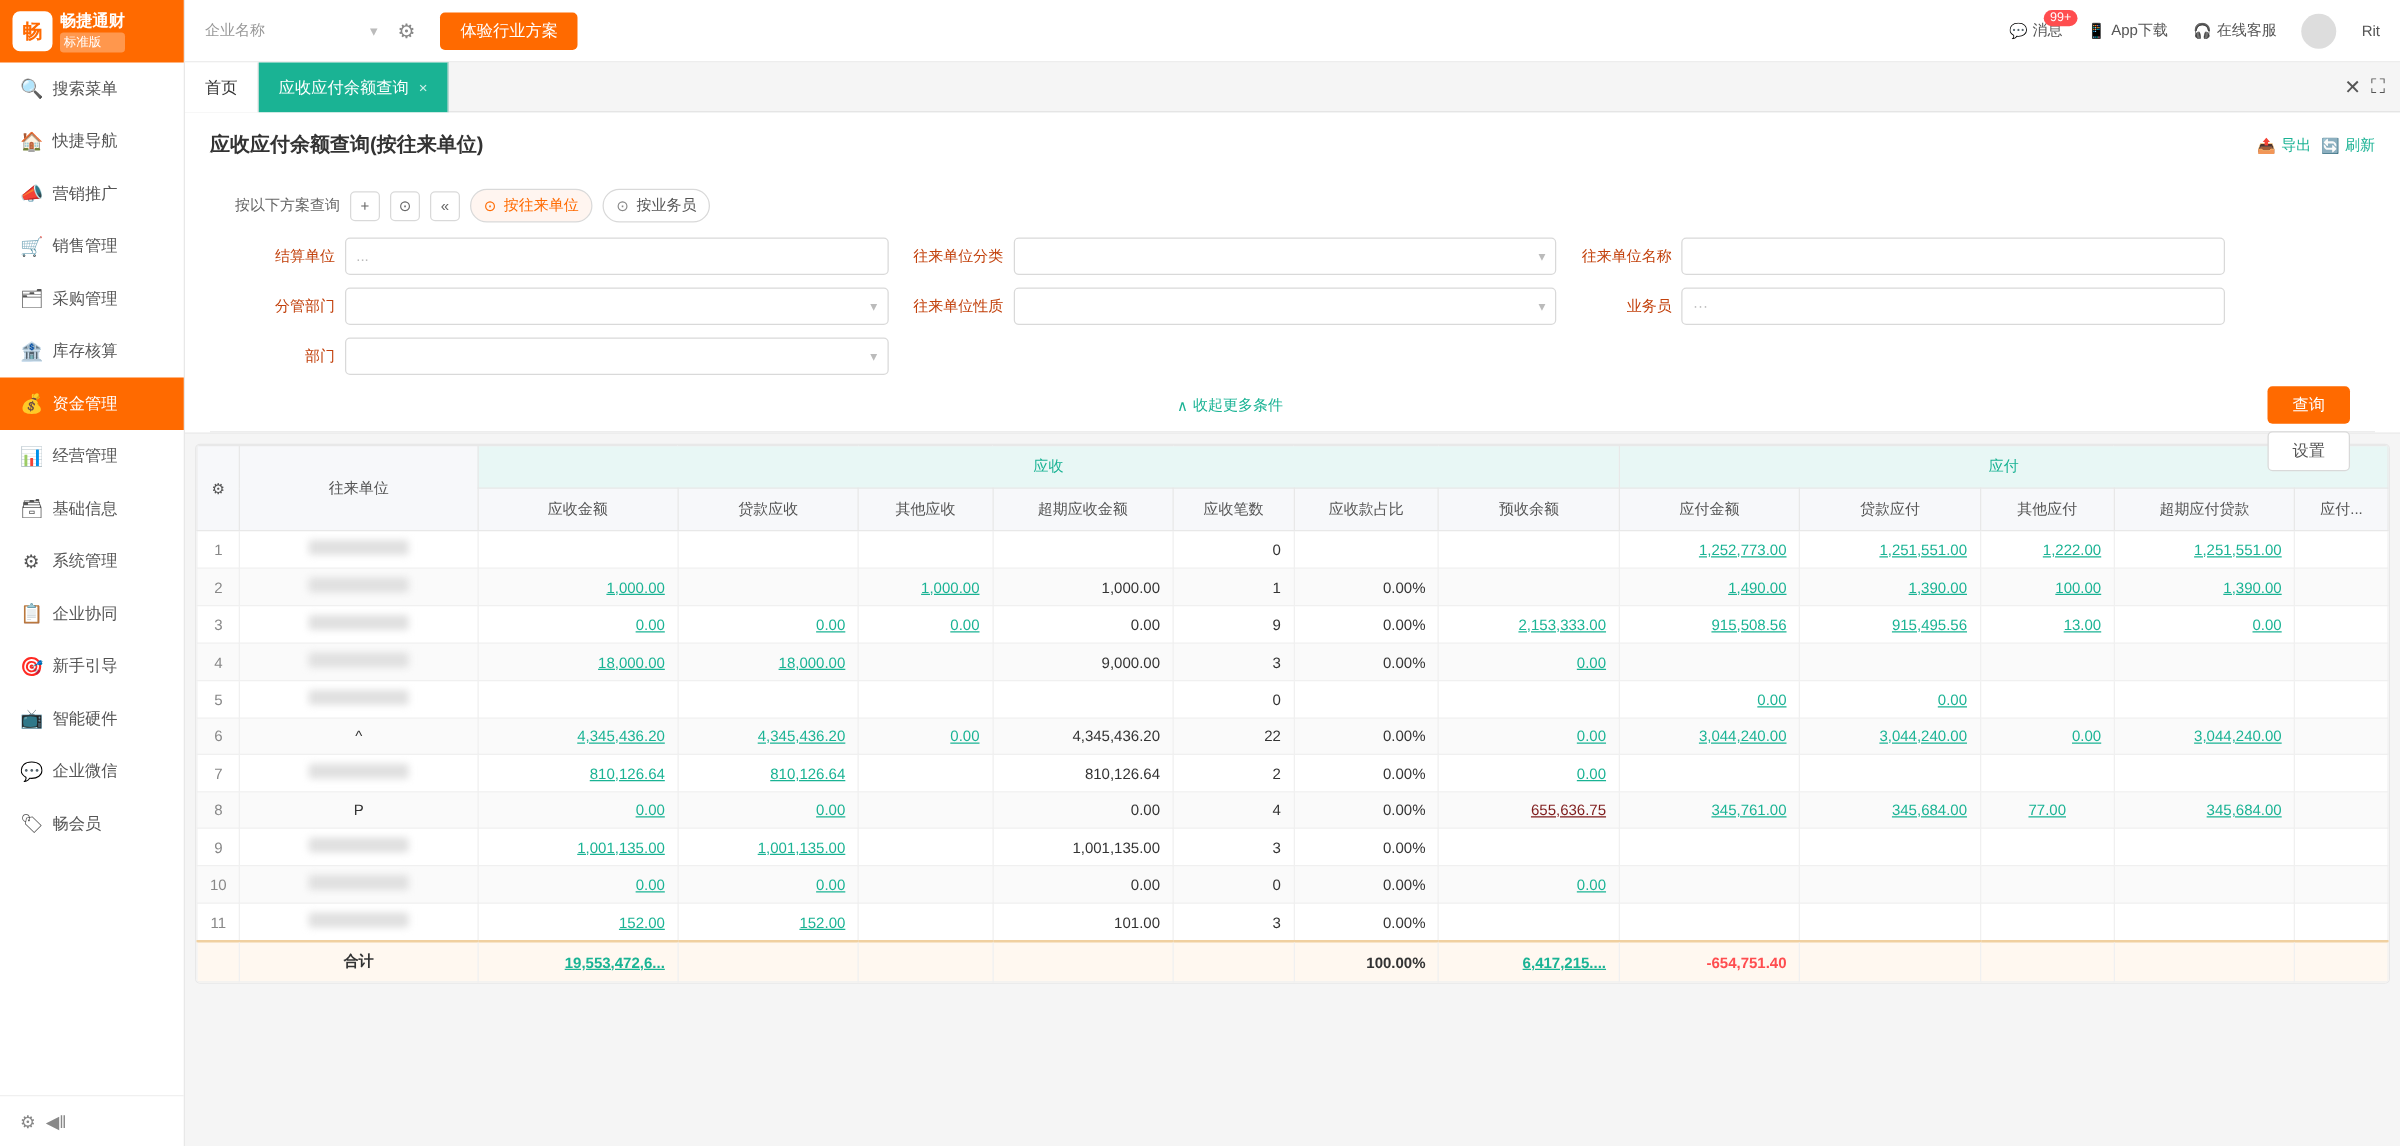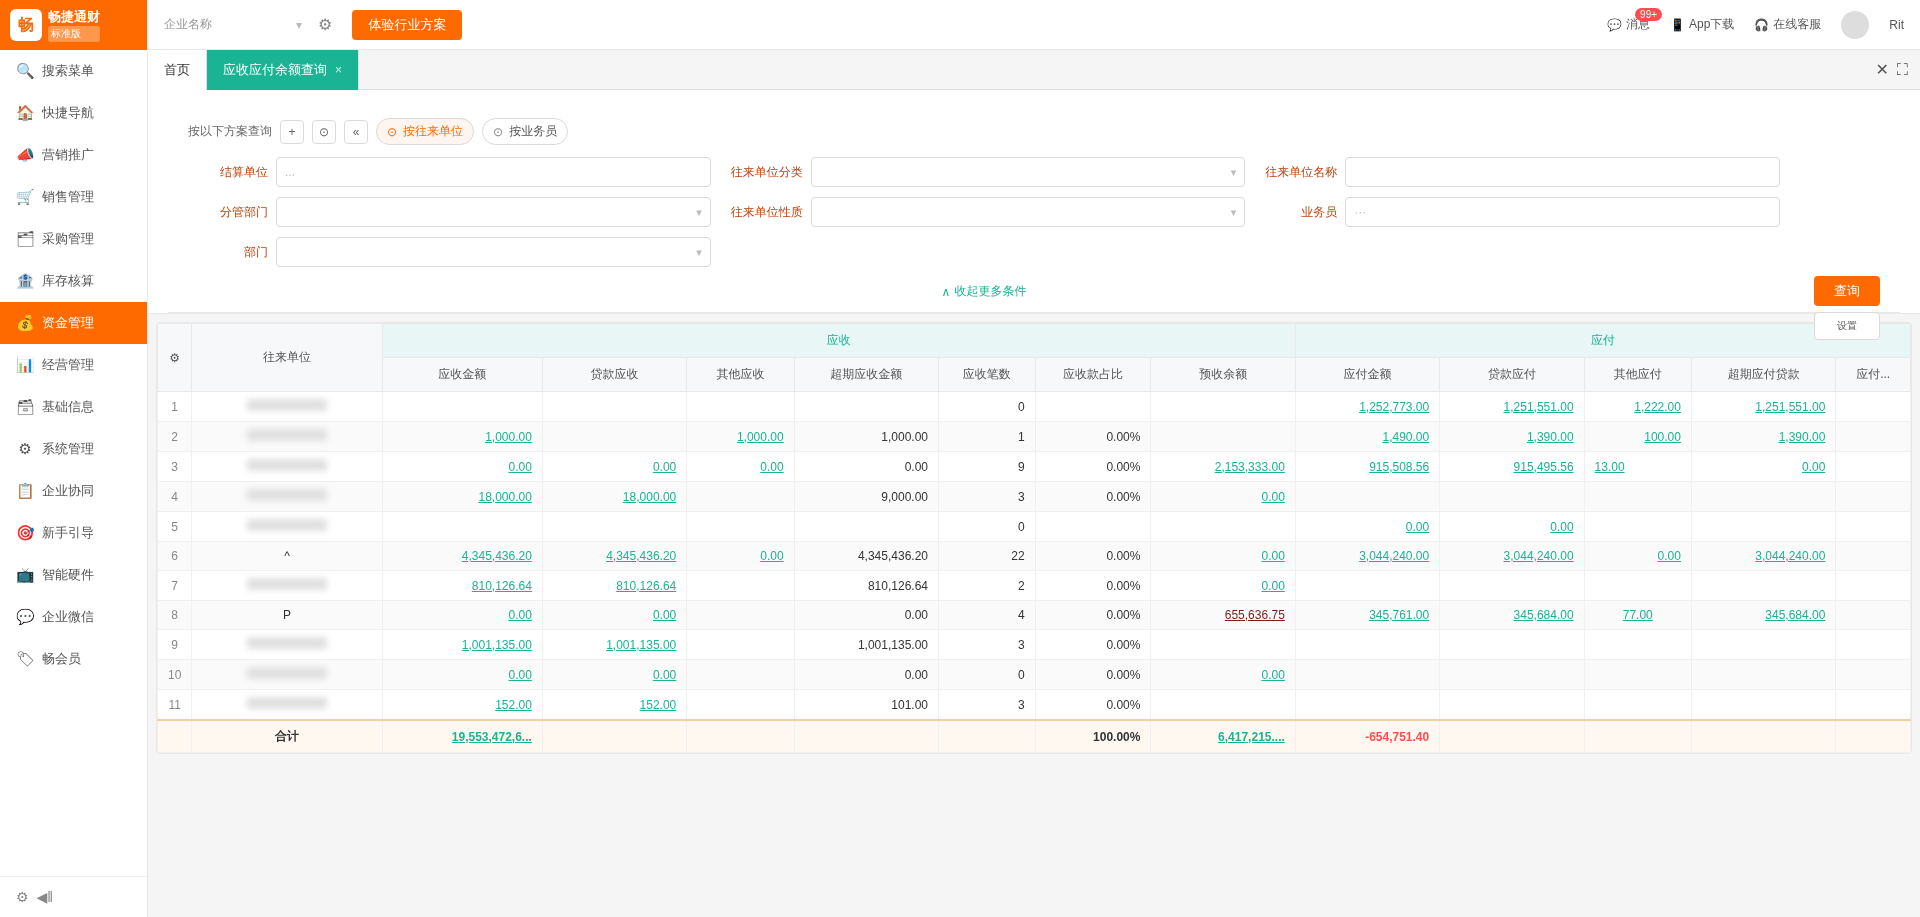--- a/index.html
+++ b/index.html
@@ -67,21 +67,21 @@
 
     .filter-row { display: grid; grid-template-columns: 1fr 1fr 1fr; gap: 12px; margin-bottom: 10px; }
     .filter-item { display: flex; align-items: center; gap: 8px; }
     .filter-item-label { color: #c2410c; font-size: 12px; width: 80px; text-align: right; flex-shrink: 0; }
     .filter-input { flex: 1; height: 30px; border: 1px solid #d9d9d9; border-radius: 4px; padding: 0 8px; font-size: 12px; color: #333; display: flex; align-items: center; justify-content: space-between; cursor: pointer; background: #fff; }
     .filter-chevron { color: #bbb; font-size: 11px; }
 
     .filter-collapse { display: flex; justify-content: center; padding: 6px 0 0 0; }
     .filter-collapse-btn { display: flex; align-items: center; gap: 4px; color: #1ab394; font-size: 12px; cursor: pointer; background: none; border: none; }
     .query-btn { background: #ff6a00; color: #fff; border: none; border-radius: 4px; padding: 6px 20px; font-size: 13px; cursor: pointer; }
-    .settings-btn { background: #fff; color: #555; border: 1px solid #d9d9d9; border-radius: 4px; padding: 6px 4px; font-size: 10px; cursor: pointer; }
+    .settings-btn { background: #fff; color: #555; border: 1px solid #d9d9d9; border-radius: 4px; padding: 6px 4px; font-size: 13px; cursor: pointer; }
     .filter-container { position: relative; }
 
     
     .table-container { background: #fff; margin: 8px; border: 1px solid #e8e8e8; border-radius: 4px; overflow: auto; }
     .data-table { width: 100%; border-collapse: collapse; font-size: 12px; }
     .data-table th { background: #f7f8fa; padding: 8px 6px; border: 1px solid #e8e8e8; color: #555; font-weight: normal; text-align: center; white-space: nowrap; }
     .data-table td { padding: 7px 10px; border: 1px solid #f0f0f0; color: #333; text-align: center; white-space: nowrap; }
     .data-table tr:nth-child(even) { background: #fafafa; }
     .data-table .link { color: #1ab394; text-decoration: underline; cursor: pointer; }
     .data-table .num { text-align: right; }
@@ -211,20 +211,33 @@
       </div>
       <div class="tabs-bar-right">
         <button class="tabs-bar-btn">✕</button>
         <button class="tabs-bar-btn">⛶</button>
       </div>
     </div>
 
     <div class="content-area">
 
       <div class="page-header">
+        <div class="page-title-row">
+          <h2 class="page-title">应收应付余额查询(按往来单位)</h2>
+          <div class="page-actions">
+            <button class="page-action-btn">
+              <span>📤</span>
+              <span>导出</span>
+            </button>
+            <button class="page-action-btn">
+              <span>🔄</span>
+              <span>刷新</span>
+            </button>
+          </div>
+        </div>
 
         <div class="filter-container">
           <div class="filter-area" style="padding-right:120px;">
             <div class="filter-top">
               <span class="filter-label">按以下方案查询</span>
               <div class="filter-icon-btn">
                 <span>+</span>
               </div>
               <div class="filter-icon-btn">
                 <span>⊙</span>
@@ -376,21 +389,21 @@
                 <td style="min-width: 120px;"><span style="display: inline-block; width: 80px; height: 12px; background: rgb(224, 224, 224); border-radius: 2px; filter: blur(3px);"></span></td>
                 <td class="link" style="text-decoration: underline; cursor: pointer; color: rgb(26, 179, 148); text-align: right;">0.00</td>
                 <td class="link" style="text-decoration: underline; cursor: pointer; color: rgb(26, 179, 148); text-align: right;">0.00</td>
                 <td class="link" style="text-decoration: underline; cursor: pointer; color: rgb(26, 179, 148); text-align: right;">0.00</td>
                 <td style="text-align: right;">0.00</td>
                 <td style="text-align: right;">9</td>
                 <td style="text-align: right;">0.00%</td>
                 <td class="link" style="text-decoration: underline; cursor: pointer; color: rgb(26, 179, 148); text-align: right;">2,153,333.00</td>
                 <td class="link" style="text-decoration: underline; cursor: pointer; color: rgb(26, 179, 148); text-align: right;">915,508.56</td>
                 <td class="link" style="text-decoration: underline; cursor: pointer; color: rgb(26, 179, 148); text-align: right;">915,495.56</td>
-                <td class="link" style="text-decoration: underline; cursor: pointer; color: rgb(26, 179, 148); text-align: left;">13.00</td>
+                <td class="link" style="text-decoration: underline; cursor: pointer; color: rgb(26, 179, 148); text-align: right;">13.00</td>
                 <td class="link" style="text-decoration: underline; cursor: pointer; color: rgb(26, 179, 148); text-align: right;">0.00</td>
                 <td style="text-align: right;"></td>
               </tr>
               <tr style="background: rgb(250, 250, 250);">
                 <td style="color: rgb(136, 136, 136); text-align: center;">4</td>
                 <td style="min-width: 120px;"><span style="display: inline-block; width: 80px; height: 12px; background: rgb(224, 224, 224); border-radius: 2px; filter: blur(3px);"></span></td>
                 <td class="link" style="text-decoration: underline; cursor: pointer; color: rgb(26, 179, 148); text-align: right;">18,000.00</td>
                 <td class="link" style="text-decoration: underline; cursor: pointer; color: rgb(26, 179, 148); text-align: right;">18,000.00</td>
                 <td style="text-align: right;"></td>
                 <td style="text-align: right;">9,000.00</td>

